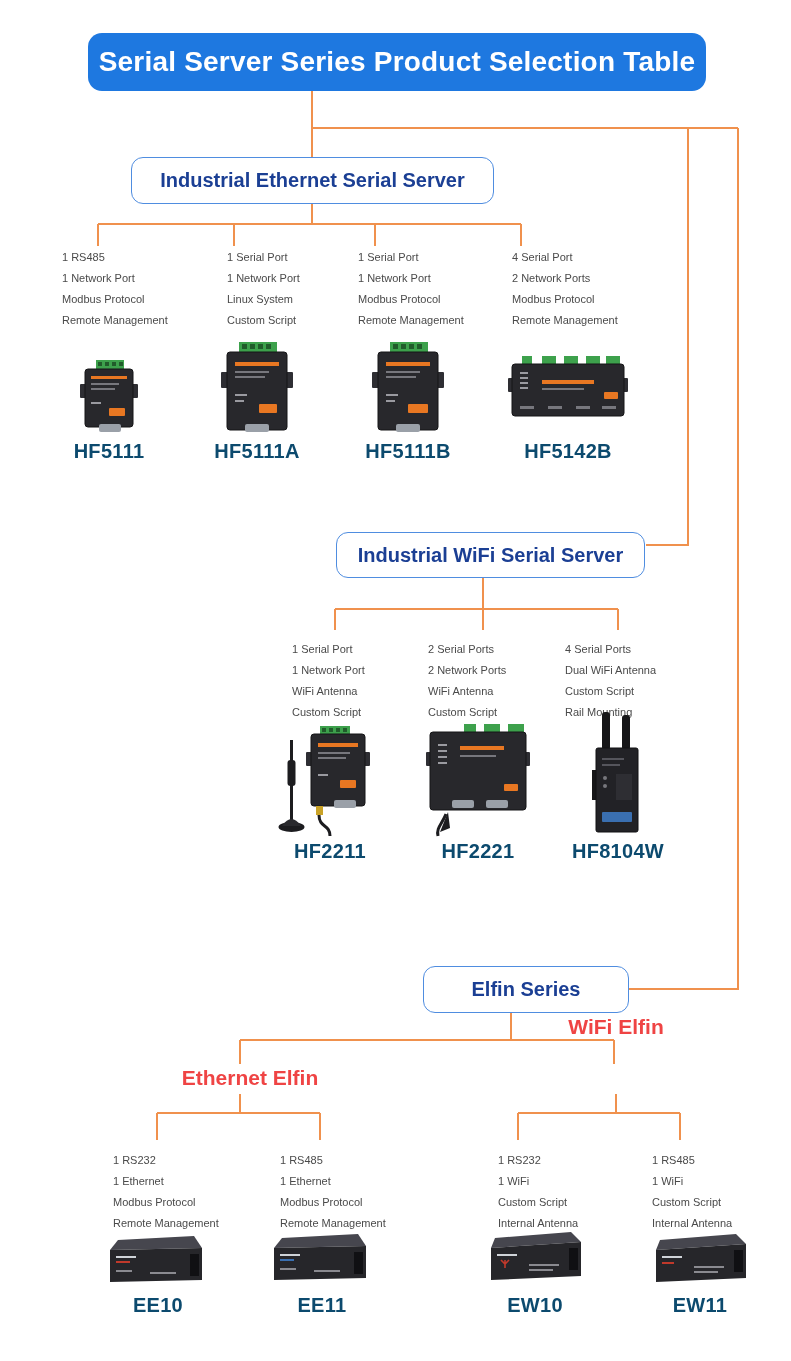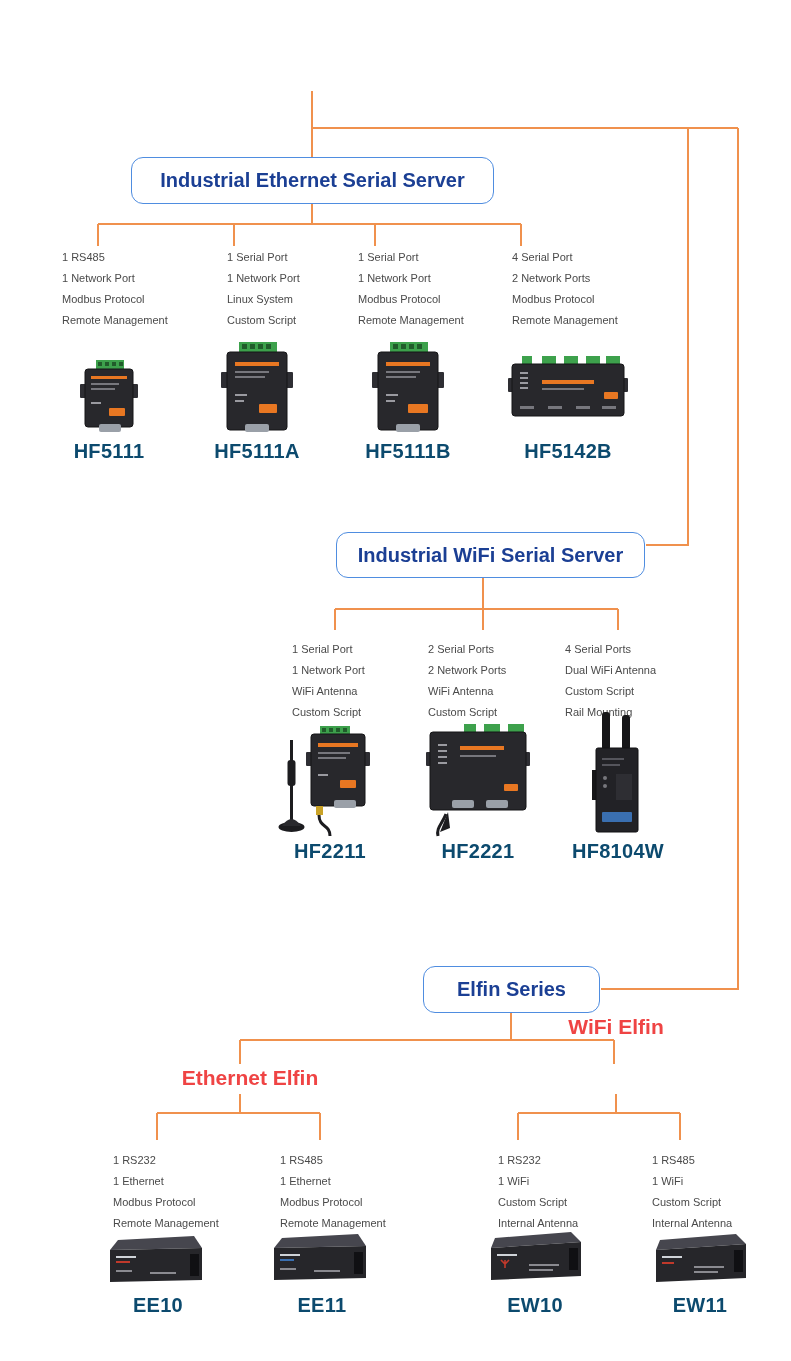--- a/index.html
+++ b/index.html
@@ -53,24 +53,25 @@
       <path d="M483,578 V630 M335,609 H618 M335,609 V630 M618,609 V630"></path>
 
       <path d="M511,1013 V1040 M240,1040 H614 M240,1040 V1064 M614,1040 V1064"></path>
 
       <path d="M240,1094 V1113 M157,1113 H320 M157,1113 V1140 M320,1113 V1140"></path>
 
       <path d="M616,1094 V1113 M518,1113 H680 M518,1113 V1140 M680,1113 V1140"></path>
     </g>
   </svg>
 
+  <div class="header-banner">Serial Server Series Product Selection Table</div>
 
   <div class="node-box" style="left:336px; top:532px; width:309px; height:46px;">Industrial WiFi Serial Server</div>
   <div class="node-box" style="left:131px; top:157px; width:363px; height:47px;">Industrial Ethernet Serial Server</div>
-  <div class="node-box" style="left:423px; top:966px; width:177px; height:47px;">Elfin Series</div>
+  <div class="node-box" style="left:423px; top:966px; width:206px; height:47px;">Elfin Series</div>
 
   <div class="features" style="left:62px; top:247px;">
     <span>1 RS485</span>
     <span>1 Network Port</span>
     <span>Modbus Protocol</span>
     <span>Remote Management</span>
   </div>
   <div class="features" style="left:227px; top:247px;">
     <span>1 Serial Port</span>
     <span>1 Network Port</span>

